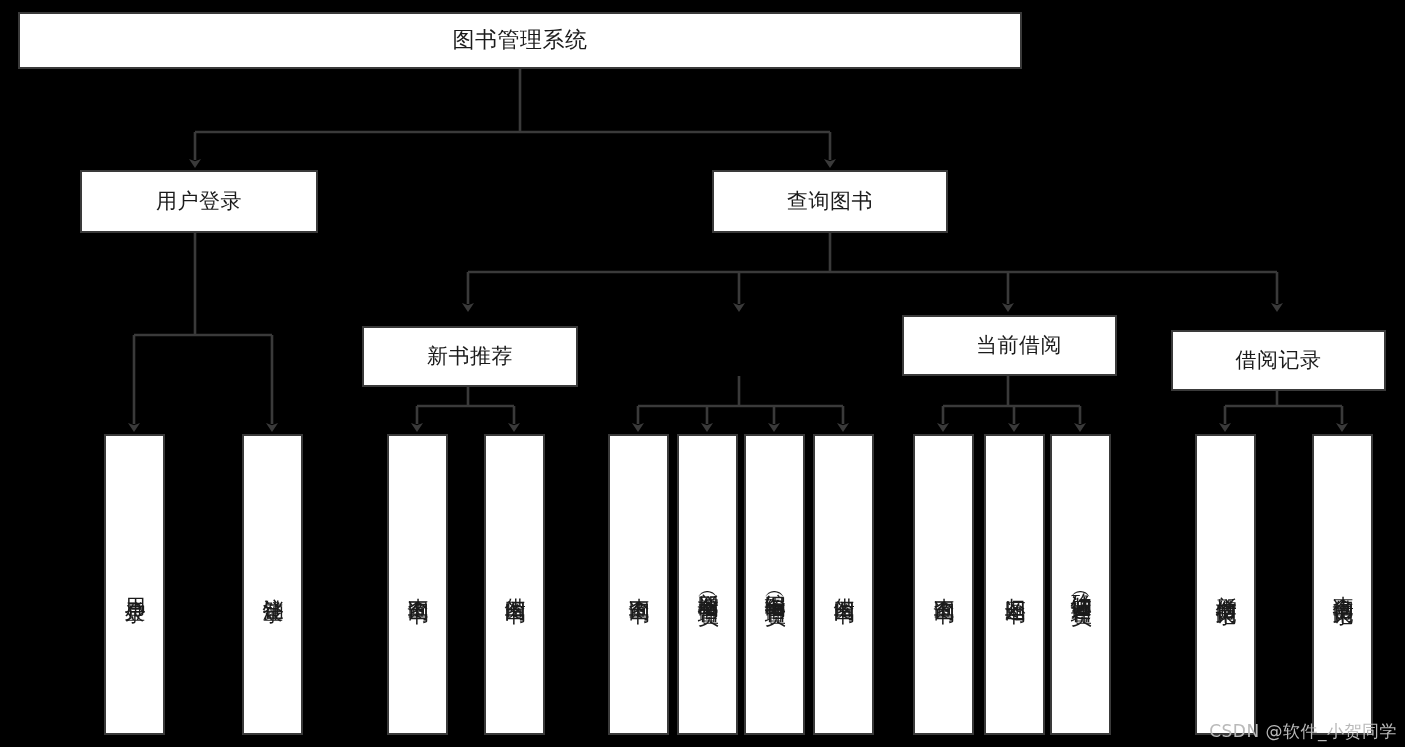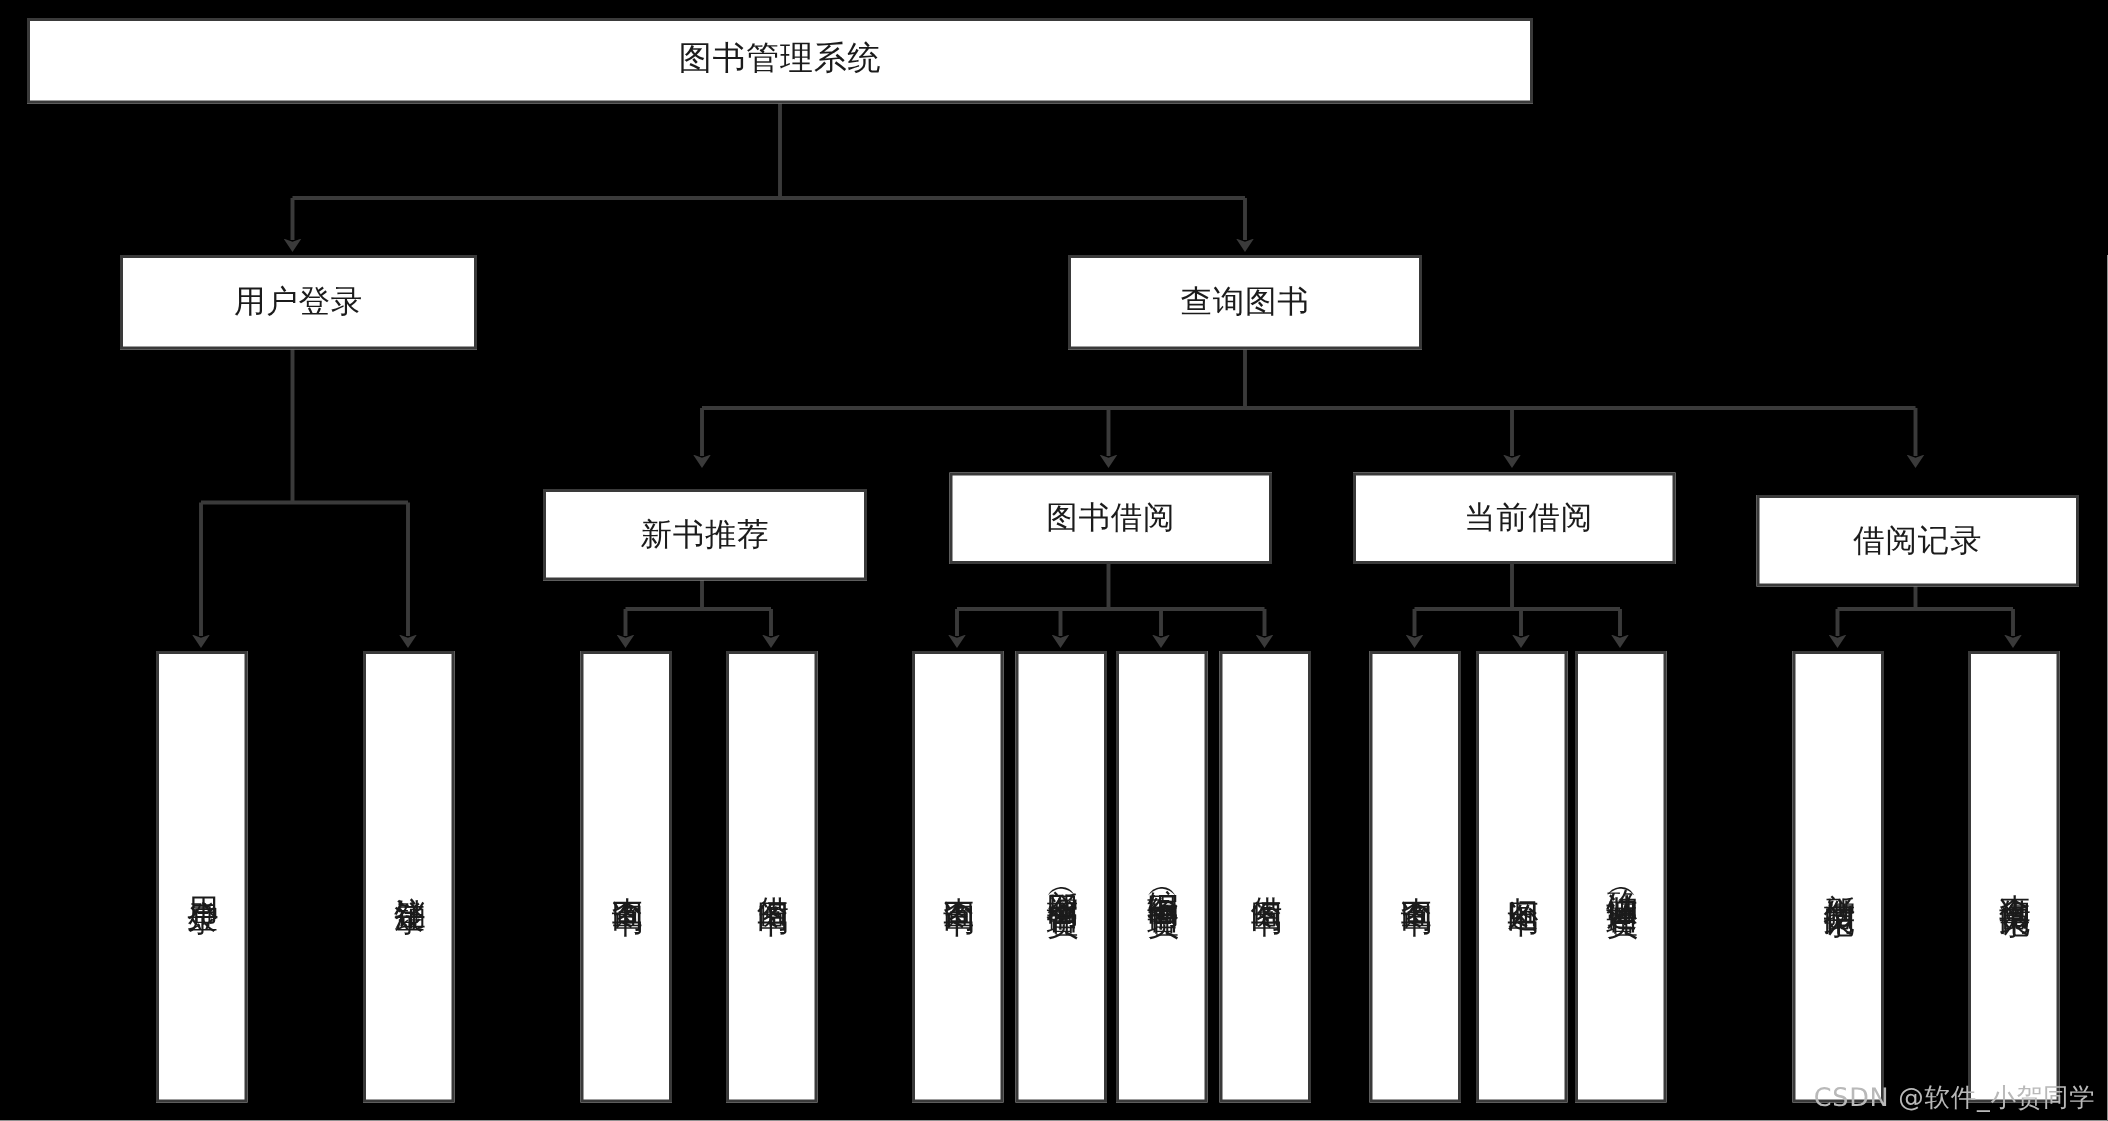--- a/index.html
+++ b/index.html
@@ -133,23 +133,20 @@
   <div class="node horizontal" style="left:80px; top:170px; width:238px; height:63px;">
     <span class="label">用户登录</span>
   </div>
   <div class="node horizontal" style="left:712px; top:170px; width:236px; height:63px;">
     <span class="label">查询图书</span>
   </div>
 
   <div class="node horizontal" style="left:362px; top:326px; width:216px; height:61px;">
     <span class="label">新书推荐</span>
   </div>
-  <div class="node horizontal" style="left:633px; top:315px; width:215px; height:61px;">
-    <span class="label">图书借阅</span>
-  </div>
   <div class="node horizontal" style="left:902px; top:315px; width:215px; height:61px;padding-left:19px;">
     <span class="label">当前借阅</span>
   </div>
   <div class="node horizontal" style="left:1171px; top:330px; width:215px; height:61px;">
     <span class="label">借阅记录</span>
   </div>
 
   <div class="node vertical" style="left:104px; top:434px; width:61px; height:301px;">
     <span class="label">用户登录</span>
   </div>

